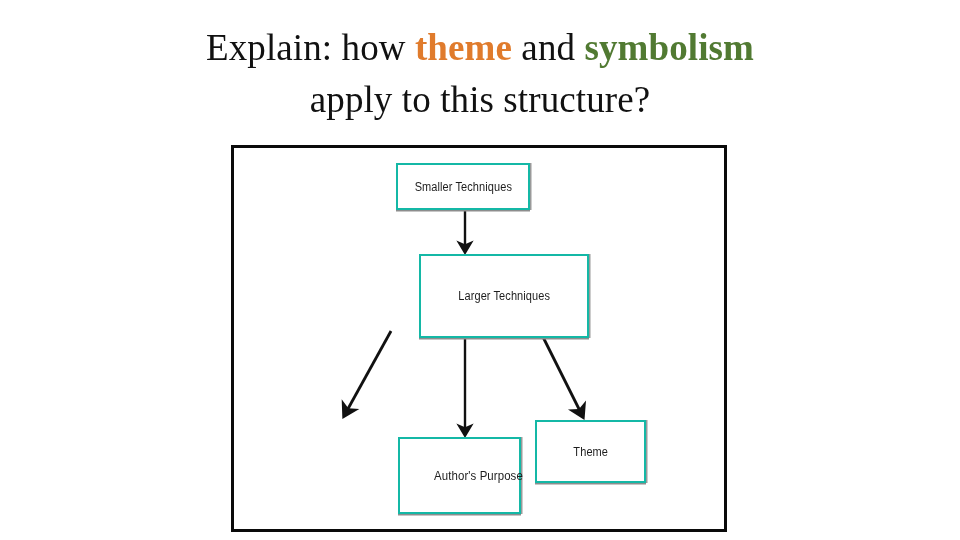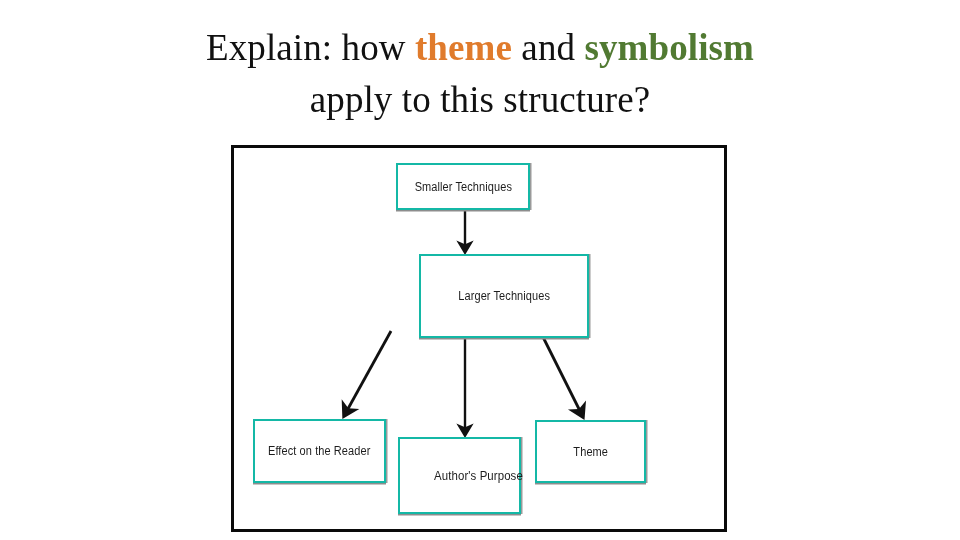--- a/index.html
+++ b/index.html
@@ -132,23 +132,20 @@
     </svg>
 
     <div class="flow-box" id="box-smaller">
       <span class="flow-label">Smaller Techniques</span>
     </div>
 
     <div class="flow-box" id="box-larger">
       <span class="flow-label">Larger Techniques</span>
     </div>
 
-    <div class="flow-box" id="box-effect">
-      <span class="flow-label">Effect on the Reader</span>
-    </div>
 
     <div class="flow-box" id="box-authors-purpose">
       <span class="flow-label">Author's Purpose</span>
     </div>
 
     <div class="flow-box" id="box-theme">
       <span class="flow-label">Theme</span>
     </div>
 
   </div>

